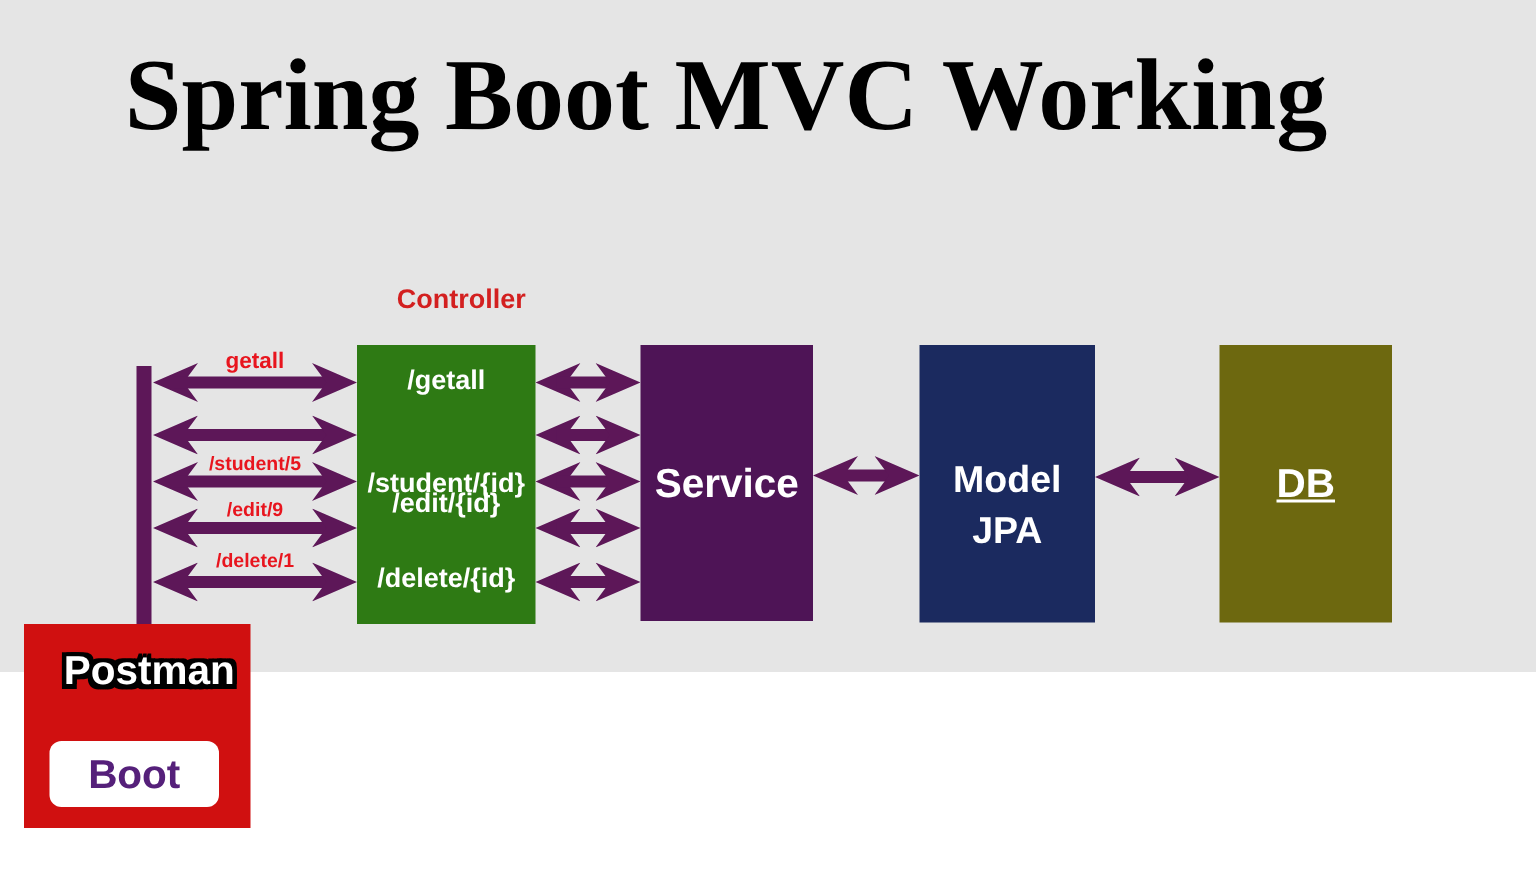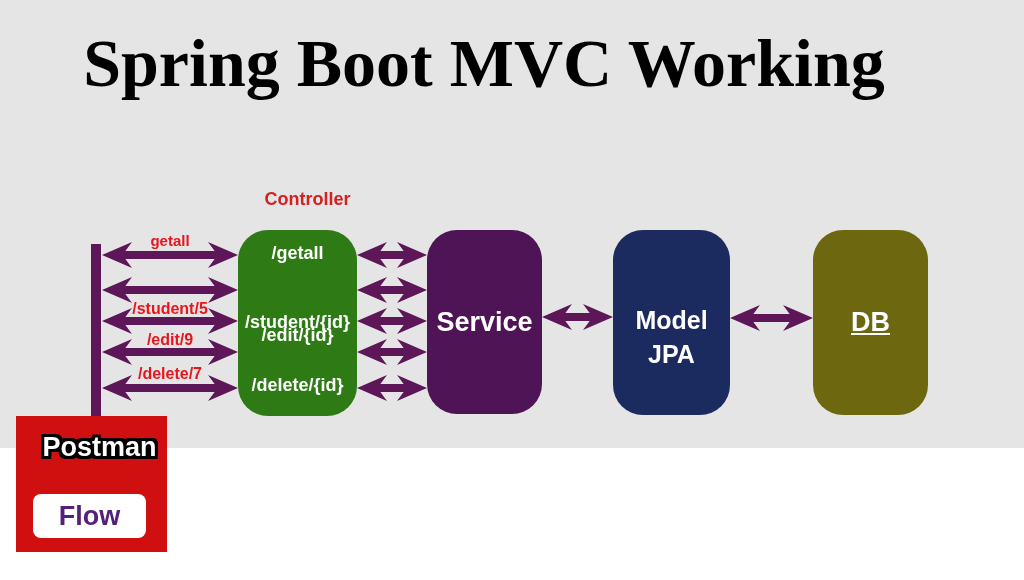--- a/index.html
+++ b/index.html
@@ -24,29 +24,29 @@
          font-family:"Liberation Serif",serif;font-weight:bold;color:var(--title_text);
          font-size:68px;line-height:86px;}
 
   .controller-heading{position:absolute;left:240px;top:189px;width:135px;text-align:center;
          font-size:18px;color:var(--heading_red);}
 
   .vline{position:absolute;left:91px;top:244px;width:10px;height:172px;background:var(--arrow);}
 
   .req-label{position:absolute;left:100px;width:140px;text-align:center;color:var(--label_red);}
   .req-15{font-size:15px;line-height:18px;}
-  .req-13{font-size:16px;line-height:16px;text-align:center;}
+  .req-13{font-size:13px;line-height:16px;text-align:center;}
 
   .arrow{position:absolute;height:26px;}
   .arrow .shaft{position:absolute;left:14px;right:14px;top:9px;height:8px;background:var(--arrow);}
   .arrow .head{position:absolute;top:0;width:30px;height:26px;background:var(--arrow);}
   .arrow .hl{left:0;clip-path:polygon(0 50%,100% 0,68% 50%,100% 100%);}
   .arrow .hr{right:0;clip-path:polygon(100% 50%,0 0,32% 50%,0 100%);}
 
-  .box{position:absolute;color:var(--box_text);text-align:center;border-radius:30px;}
+  .box{position:absolute;color:var(--box_text);text-align:center;}
   .controller-box{left:238px;top:230px;width:119px;height:186px;background:var(--green);}
   .route{position:absolute;left:0;width:100%;text-align:center;color:var(--box_text);}
   .route-lg{font-size:18px;line-height:22px;}
   .route-sm{font-size:18px;line-height:18px;}
 
   .service-box{left:427px;top:230px;width:115px;height:184px;background:var(--service);
                display:flex;align-items:center;justify-content:center;
                font-size:27px;}
   .model-box{left:613px;top:230px;width:117px;height:185px;background:var(--model);
              display:flex;flex-direction:column;align-items:center;justify-content:center;
@@ -72,21 +72,21 @@
     <div>Spring Boot MVC Working</div>
   </h1>
 
   <div class="controller-heading">Controller</div>
 
   <div class="vline"></div>
 
   <div class="req-label req-15" style="top:232px">getall</div>
   <div class="req-label req-13" style="top:301px">/student/5</div>
   <div class="req-label req-13" style="top:332px">/edit/9</div>
-  <div class="req-label req-13" style="top:366px">/delete/7</div>
+  <div class="req-label req-13" style="top:366px">/delete/1</div>
 
   <div class="arrow" style="left:102px;top:242px;width:136px">
     <span class="head hl"></span>
       <span class="shaft"></span>
       <span class="head hr"></span>
   </div>
   <div class="arrow" style="left:102px;top:277px;width:136px">
     <span class="head hl"></span>
       <span class="shaft"></span>
       <span class="head hr"></span>
@@ -161,17 +161,17 @@
       <span class="head hr"></span>
   </div>
 
   <div class="box db-box">
     <span>DB</span>
   </div>
 
   <div class="client-box">
     <div class="client-name">Postman</div>
     <button class="send-btn">
-      <span>Flow</span>
+      <span>Boot</span>
     </button>
   </div>
 
 </div>
 
 </body></html>

